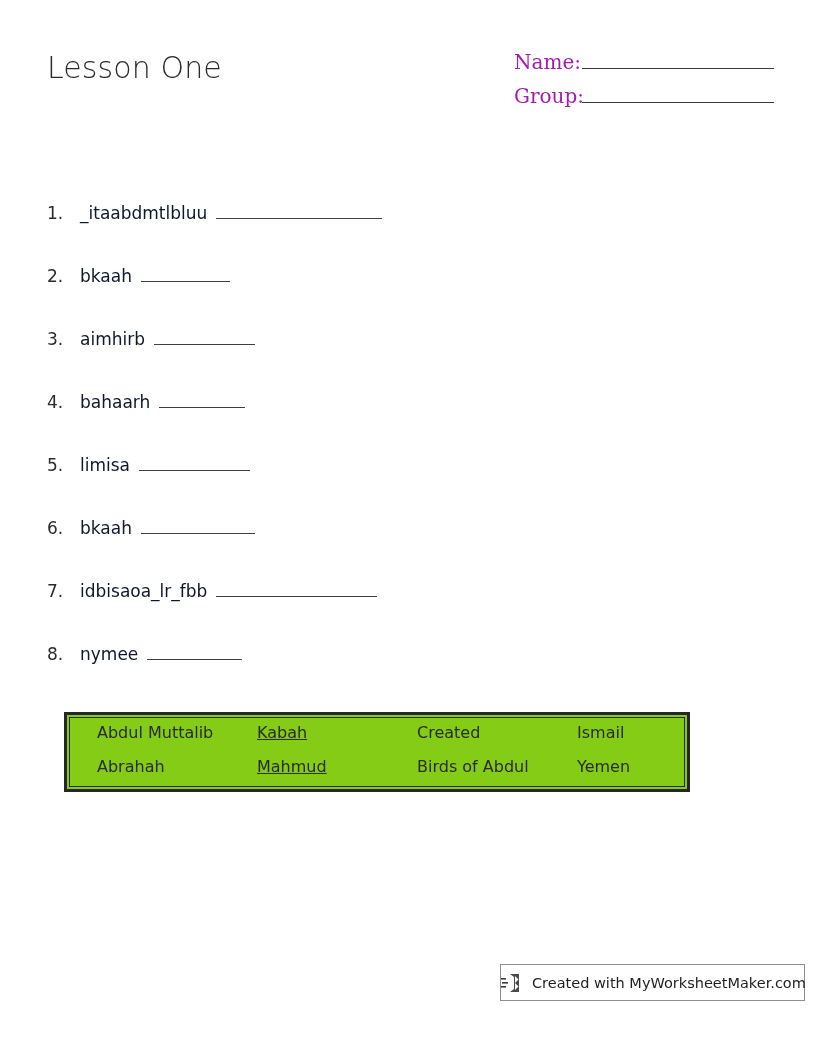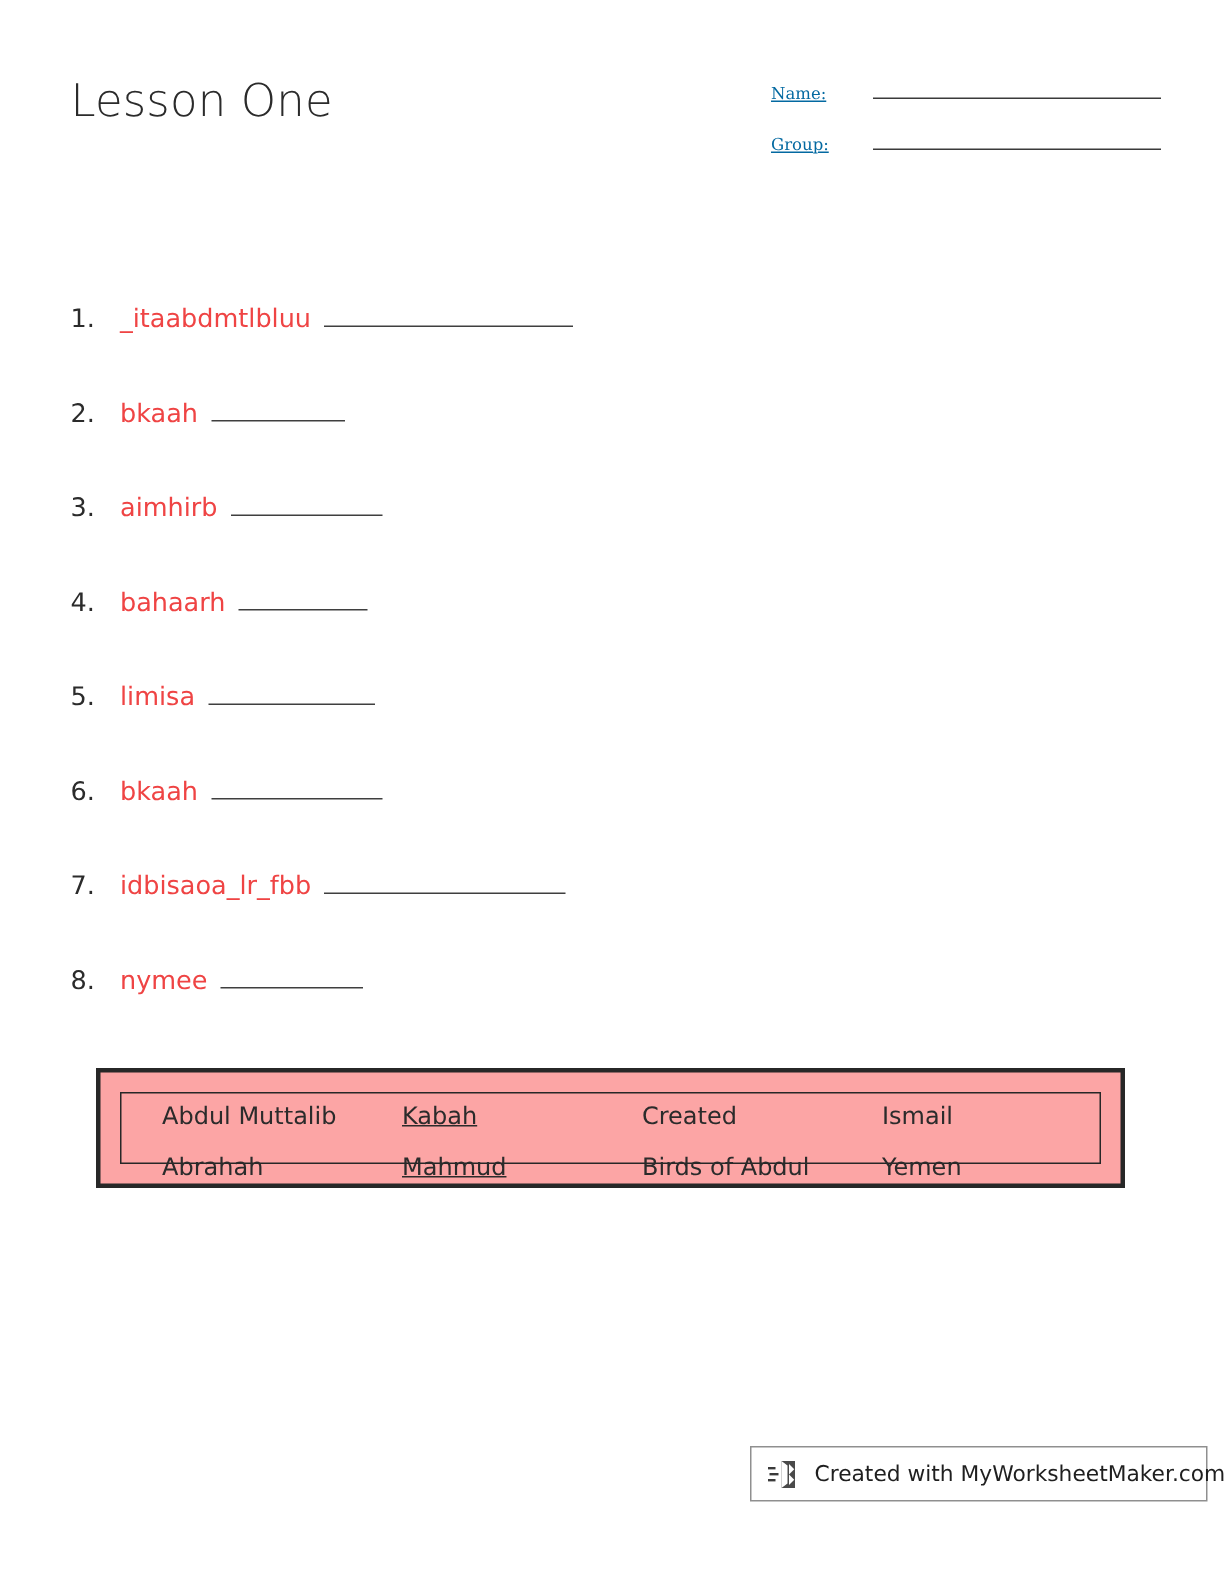--- a/index.html
+++ b/index.html
@@ -40,25 +40,24 @@
     top: 50px;
     width: 260px;
   }
   .idrow {
     display: flex;
     align-items: baseline;
     height: 34px;
   }
   .idlabel {
     font-family: "DejaVu Serif", serif;
-    font-size: 11px;
-    color: #0369a1;
+    font-size: 20px;
+    color: #a21caf;
     width: 64px;
     white-space: nowrap;
-    text-decoration: underline;
   }
   .idline {
     flex: 1;
     border-bottom: 1.3px solid #3a3a3a;
     height: 15px;
     margin-left: 4px;
   }
 
   
   .questions {
@@ -74,41 +73,41 @@
     white-space: nowrap;
   }
   .qnum {
     font-size: 17px;
     color: #2b2b2b;
     width: 33px;
     flex: none;
   }
   .qword {
     font-size: 17px;
-    color: #ef4444;
+    color: #0f172a;
     flex: none;
   }
   .qblank {
     flex: none;
     border-bottom: 1.6px solid #3f3f3f;
     height: 14px;
     margin-left: 9px;
   }
 
   
   .wordbank {
     position: absolute;
     left: 64px;
     top: 712px;
-    width: 686px;
+    width: 626px;
     height: 80px;
     border: 3px solid #272727;
-    background: #fca5a5;
+    background: #84cc16;
     box-sizing: border-box;
-    padding: 13px;
+    padding: 2px;
   }
   .wordbank-inner {
     width: 100%;
     height: 100%;
     border: 1px solid #272727;
     box-sizing: border-box;
     position: relative;
   }
   .wb-row {
     position: absolute;
@@ -135,21 +134,20 @@
     position: absolute;
     left: 500px;
     top: 964px;
     width: 305px;
     height: 37px;
     border: 1px solid #8f8f8f;
     background: #ffffff;
     box-sizing: border-box;
     display: flex;
     align-items: center;
-    padding-left: 11px;
   }
   .badge-logo {
     width: 24px;
     height: 22px;
     flex: none;
     margin-right: 7px;
     position: relative;
   }
   .badge-text {
     font-size: 14.5px;

